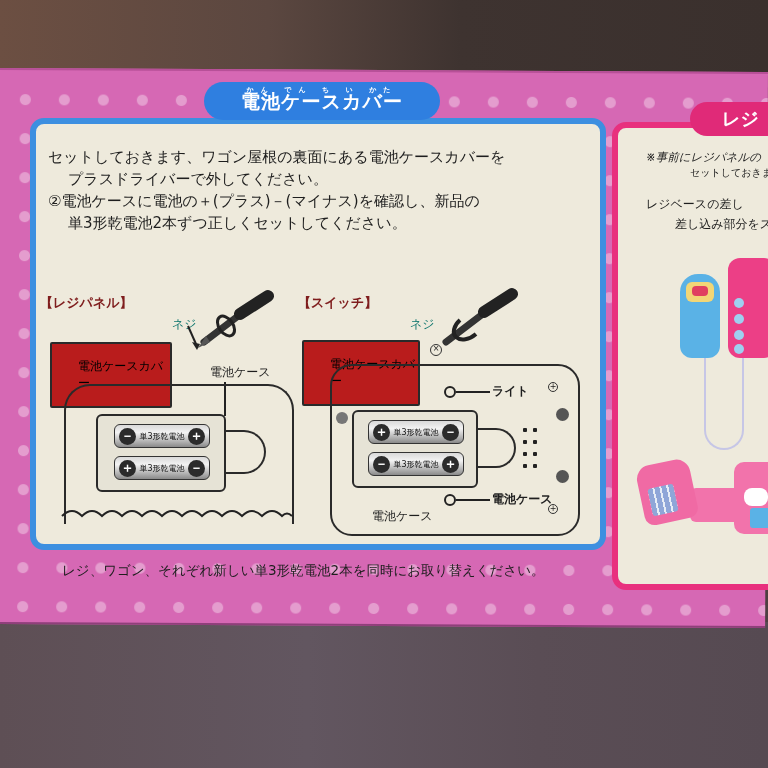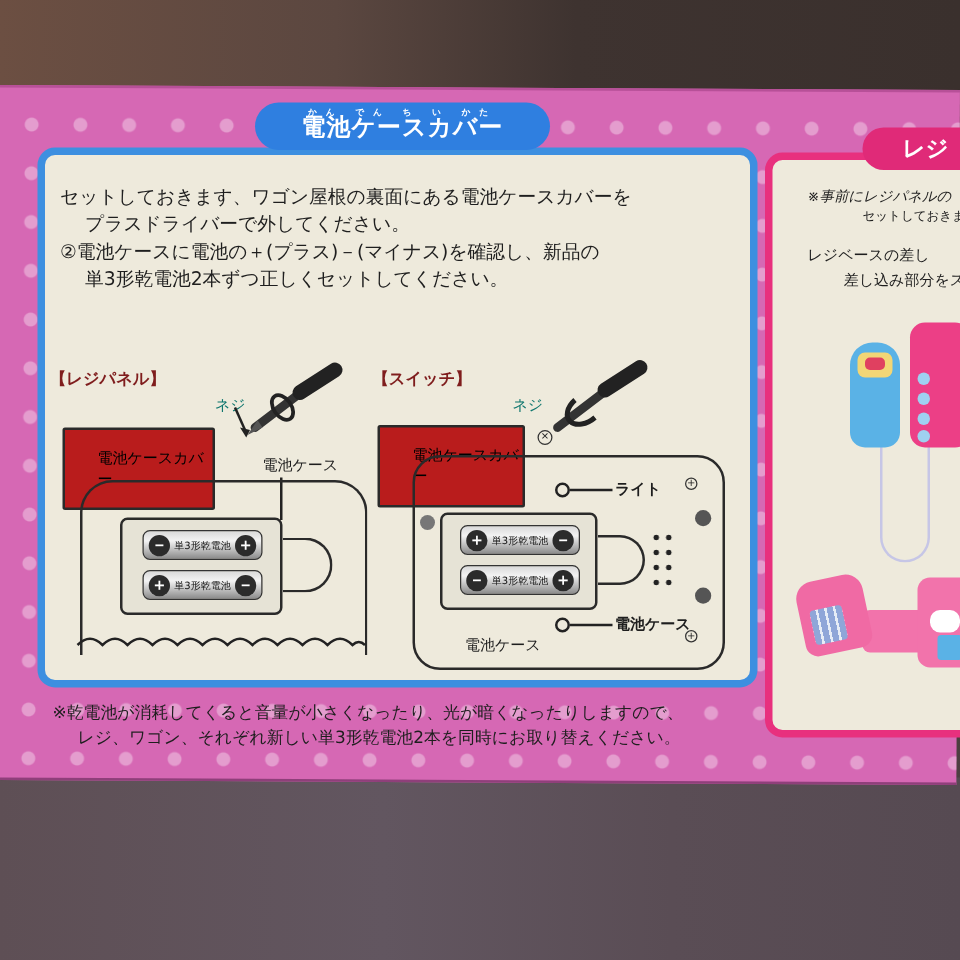--- a/index.html
+++ b/index.html
@@ -228,21 +228,20 @@
 <div class="dot" style="left:556px; top:408px; width:13px; height:13px;"></div>
 <div class="dot" style="left:556px; top:470px; width:13px; height:13px;"></div>
 <div class="screw-small" style="left:548px; top:382px;">+</div>
 <div class="circle-marker" style="left:444px; top:494px;"></div>
 <div class="hline" style="left:456px; top:499px; width:34px;"></div>
 <div class="small-label" style="left:492px; top:491px; font-size:12px; font-weight:bold;">電池ケース</div>
 <div class="screw-small" style="left:548px; top:504px;">+</div>
 <div class="small-label" style="left:372px; top:508px; font-size:12px;">電池ケース</div>
 
 <div class="note">
-  <div>※乾電池が消耗してくると音量が小さくなったり、光が暗くなったりしますので、</div>
   <div class="l2">レジ、ワゴン、それぞれ新しい単3形乾電池2本を同時にお取り替えください。</div>
 </div>
 
 <div class="right-panel"></div>
 <div class="right-title-pill">レジ</div>
 <div class="right-text" style="left:646px; top:150px; font-size:11.5px;font-style:italic;">※事前にレジパネルの</div>
 <div class="right-text" style="left:690px; top:166px; font-size:10px;">セットしておきます</div>
 <div class="right-text" style="left:646px; top:196px;">レジベースの差し</div>
 <div class="right-text" style="left:675px; top:216px;">差し込み部分をス</div>
 

